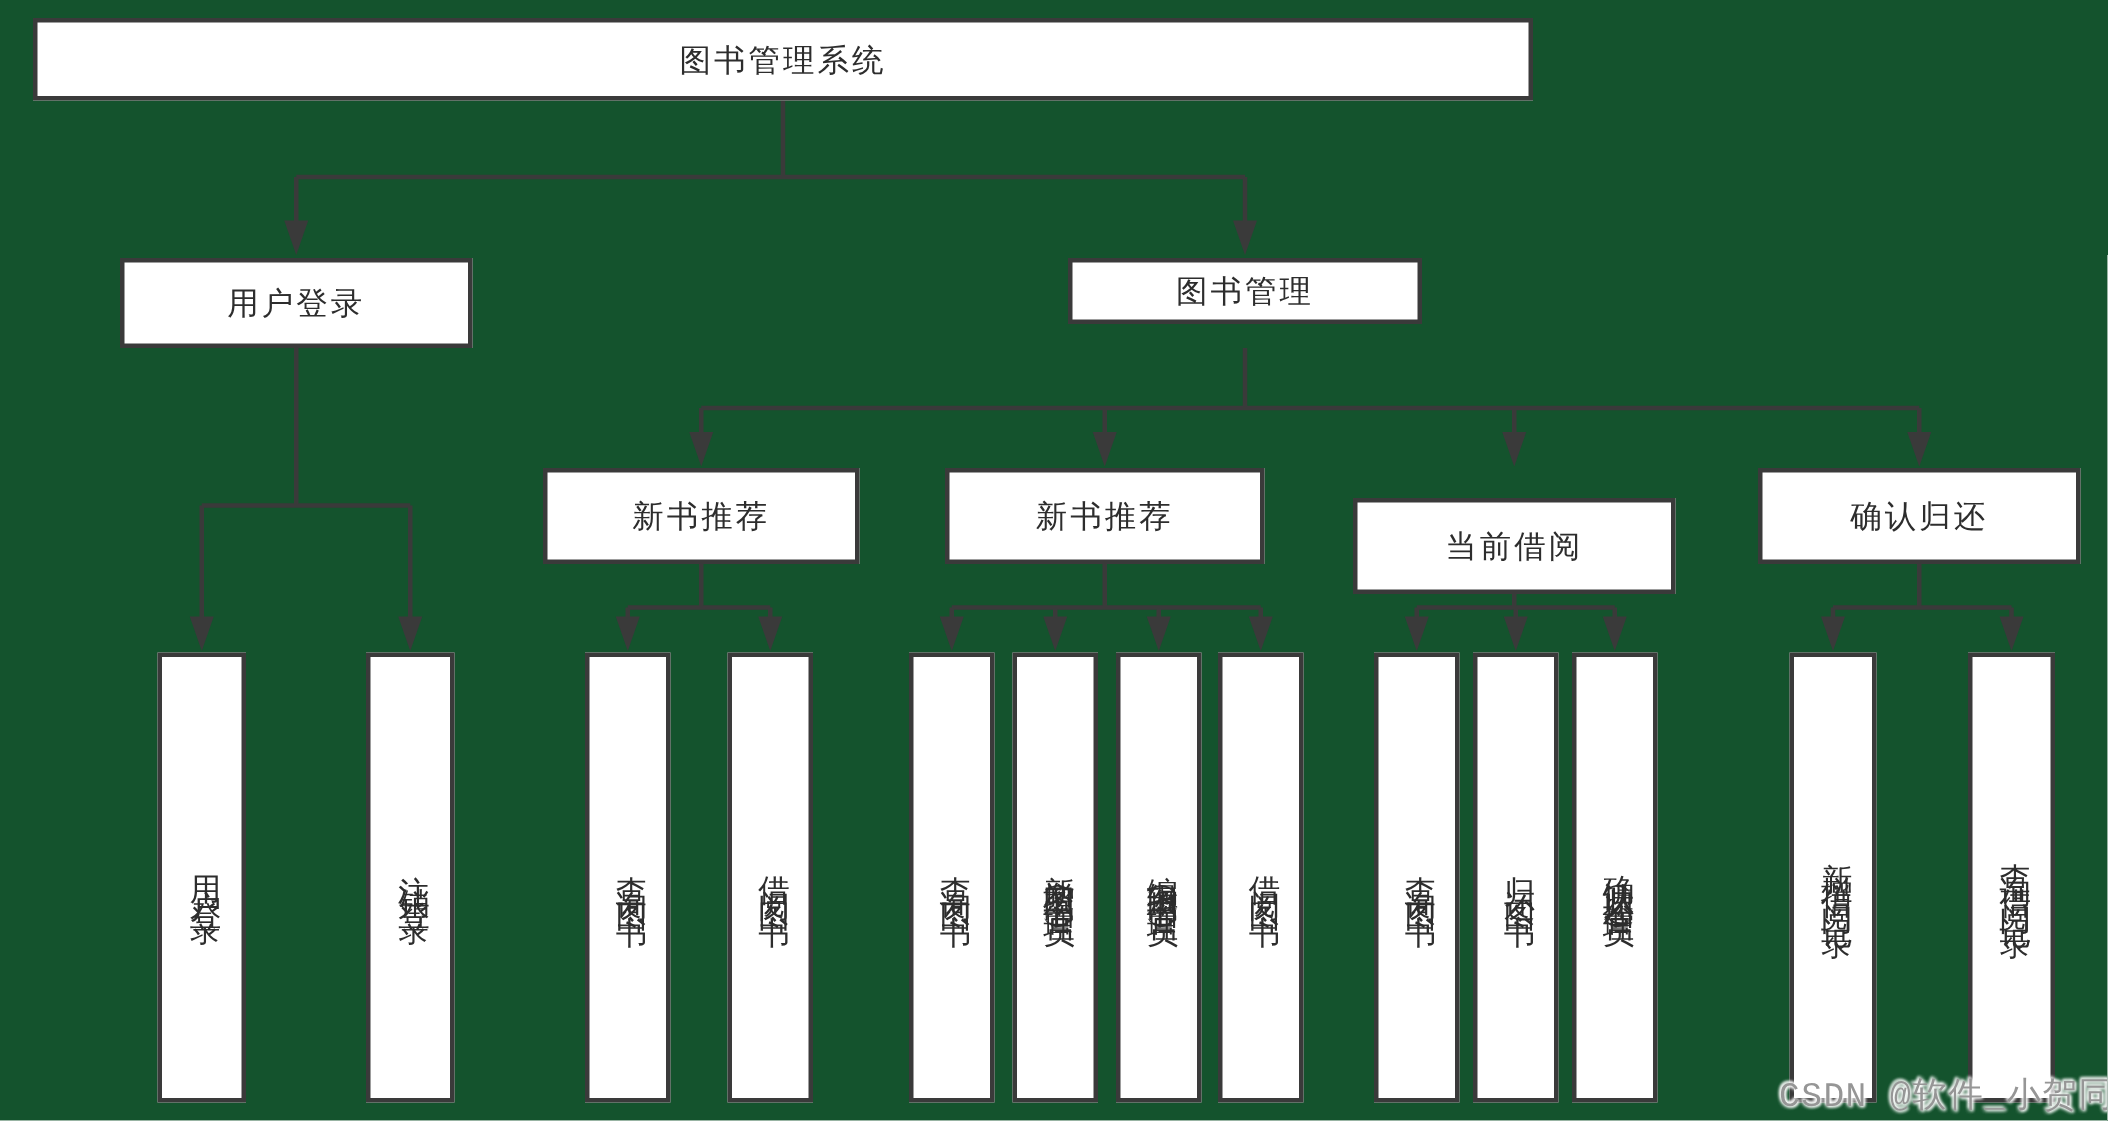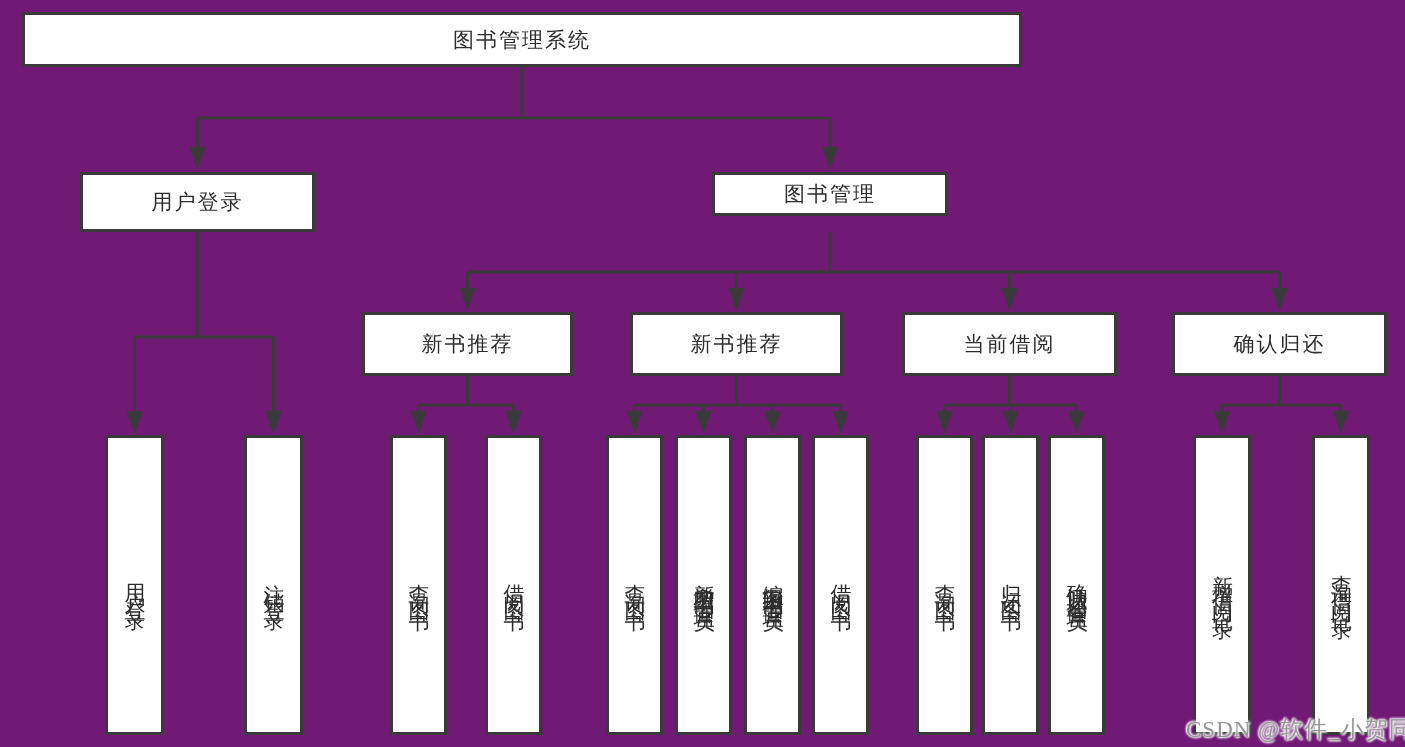--- a/index.html
+++ b/index.html
@@ -1,20 +1,20 @@
 <!DOCTYPE html>
 <html><head>
 <meta charset="utf-8">
 <style>
   html,body{margin:0;padding:0;background:#ffffff;}
   .canvas{
     position:relative;
     width:1405px;height:747px;
-    background:#701a75;
-    font-family:Liberation Serif, serif;
+    background:#14532d;
+    font-family:Liberation Mono, monospace;
     overflow:hidden;
   }
   svg.connectors{position:absolute;left:0;top:0;width:1405px;height:747px;}
   .box{
     position:absolute;
     box-sizing:border-box;
     border:3px solid #3a3a3a;
     background:#ffffff;
     display:flex;
     align-items:center;
@@ -85,21 +85,21 @@
     </g>
   </svg>
 
   <div class="box h" style="left:22px;top:12px;width:1000px;height:55px">图书管理系统</div>
 
   <div class="box h" style="left:80px;top:172px;width:235px;height:60px">用户登录</div>
   <div class="box h" style="left:712px;top:172px;width:236px;height:44px">图书管理</div>
 
   <div class="box h" style="left:362px;top:312px;width:211px;height:64px">新书推荐</div>
   <div class="box h" style="left:630px;top:312px;width:213px;height:64px">新书推荐</div>
-  <div class="box h" style="left:902px;top:312px;width:215px;height:64px">当前借阅</div>
+  <div class="box h" style="left:902px;top:332px;width:215px;height:64px">当前借阅</div>
   <div class="box h" style="left:1172px;top:312px;width:215px;height:64px">确认归还</div>
 
   <div class="box v" style="left:105px;top:435px;width:59px;height:300px">用户登录</div>
   <div class="box v" style="left:244px;top:435px;width:59px;height:300px">注销登录</div>
 
   <div class="box v" style="left:390px;top:435px;width:57px;height:300px">查询图书</div>
   <div class="box v" style="left:485px;top:435px;width:57px;height:300px">借阅图书</div>
 
   <div class="box v" style="left:606px;top:435px;width:57px;height:300px">查询图书</div>
   <div class="box v long" style="left:675px;top:435px;width:57px;height:300px">新增图书（管理员）</div>

